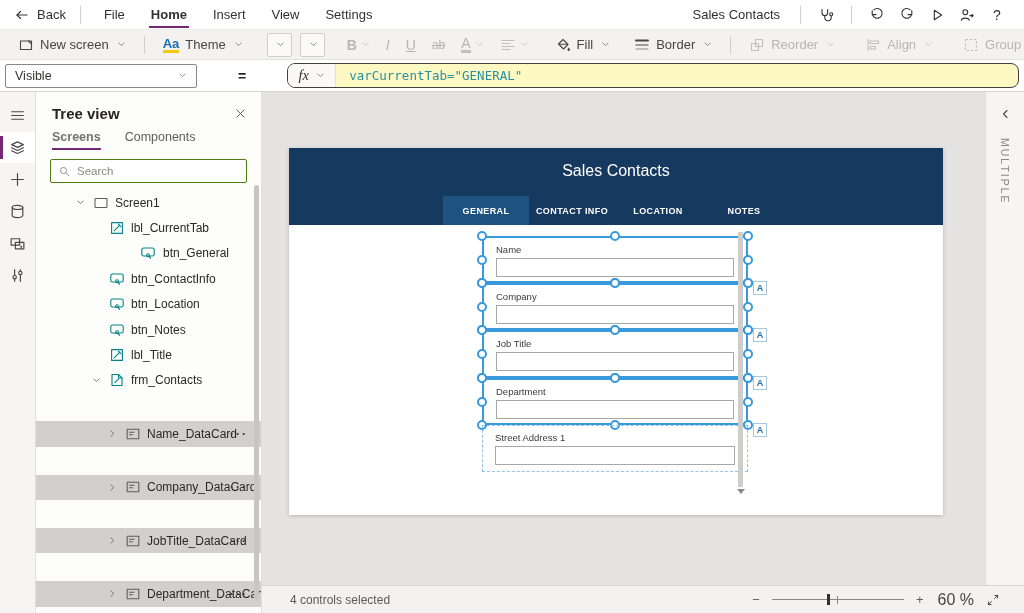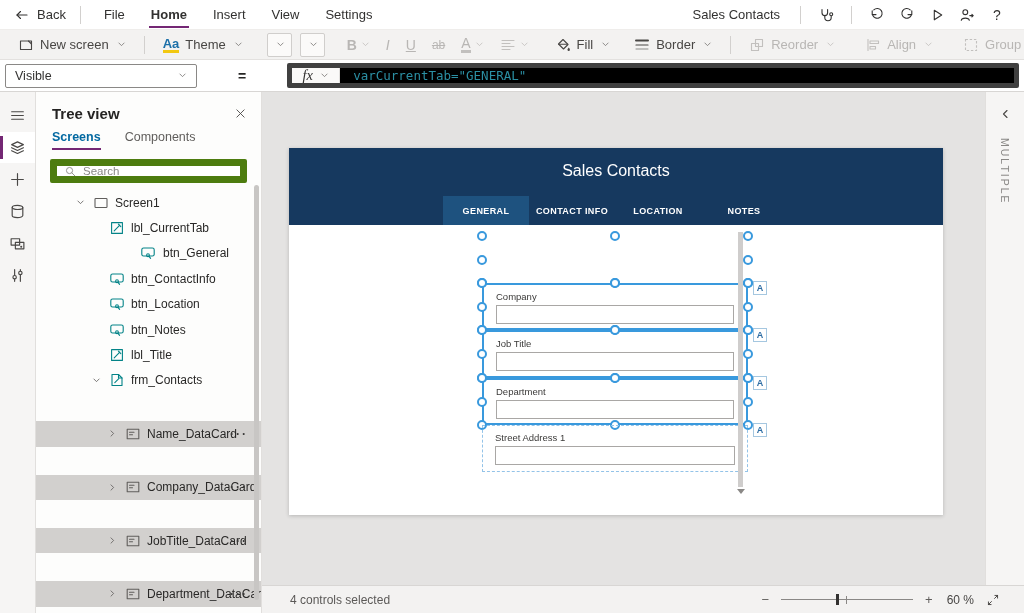--- a/index.html
+++ b/index.html
@@ -32,42 +32,42 @@
   .theme-aa::after { content:""; position:absolute; left:0; right:0; bottom:0; height:3px; background:#f2c811; }
   .tb-dd { width:88px; height:24px; background:#fbfaf9; border:1px solid #d0cecc; border-radius:2px; display:flex; align-items:center; justify-content:space-between; padding:0 6px; margin:0 4px; color:#b8b6b4; }
   .tb-dd.small { width:46px; margin-right:14px; }
   .fmt { display:flex; align-items:center; padding:0 8px; height:30px; font-size:14px; gap:2px; }
   .fmt .fc { border-bottom:3px solid #c2c0be; line-height:1; }
 
   
   .formulabar { position:absolute; top:60px; left:0; right:0; height:32px; background:#fff; border-bottom:1px solid #d8d6d4; display:flex; align-items:center; padding:0 5px;gap:28px; }
   .prop-dd { width:192px; height:24px; border:1px solid #8a8886; border-radius:2px; background:#fff; display:flex; align-items:center; justify-content:space-between; padding:0 9px; font-size:12.5px; color:#323130; flex:none; }
   .eq { margin:0 13px; font-size:14px; font-weight:700; color:#252423; }
-  .fml-box { flex:1; height:25px; border:5px solid #404040; border-radius:2px; background:#000000; display:flex; align-items:center; overflow:hidden; }
+  .fml-box { flex:1; height:25px; border:1px solid #404040; border-radius:8px; background:#fef9c3; display:flex; align-items:center; overflow:hidden; }
   .fx-btn { width:48px; height:100%; background:#faf9f8; border-right:1px solid #e1dfdd; display:flex; align-items:center; justify-content:center; gap:5px; flex:none; }
   .fx-txt { font-family:"Liberation Serif",serif; font-style:italic; font-size:14.5px; color:#323130; }
   .fml-text { padding-left:13px; font-family:"DejaVu Sans Mono","Liberation Mono",monospace; font-size:12.5px; color:#2b8fa3; white-space:pre; }
 
   
   .main { position:absolute; top:92px; left:0; right:0; bottom:0; display:flex; }
 
   .rail { width:36px; background:#f6f5f4; border-right:1px solid #e1dfdd; flex:none; padding-top:8px; }
   .rail-item { width:35px; height:31px; display:flex; align-items:center; justify-content:center; color:#4a4846; position:relative; margin-bottom:1px; }
   .rail-item.active { background:#fff; }
   .rail-item.active::before { content:""; position:absolute; left:0; top:4px; bottom:4px; width:3px; background:#742774; }
 
   .tree { width:226px; background:#fdfdfc; border-right:1px solid #e1dfdd; position:relative; overflow:hidden; flex:none; }
   .tree-h { display:flex; justify-content:space-between; align-items:center; padding:13px 14px 4px 16px; }
   .tree-title { font-size:15px; font-weight:600; color:#252423; }
   .tree-h .ic { color:#484644; }
   .tree-tabs { display:flex; gap:24px; padding:4px 16px 0; font-size:12.5px; }
   .tree-tab { padding-bottom:6px; color:#605e5c; position:relative; }
-  .tree-tab.active { color:#0369a1; font-weight:600; }
+  .tree-tab.active { color:#737373; font-weight:600; }
   .tree-tab.active::after { content:""; position:absolute; left:0; right:0; bottom:0; height:2px; background:#742774; }
-  .tree-search { margin:9px 14px 0; height:24px; border:7px solid #4d7c0f; border-radius:2px; background:#fff; display:flex; align-items:center; gap:6px; padding:0 7px; color:#8a8886; }
+  .tree-search { margin:9px 14px 0; height:24px; border:1px solid #4d7c0f; border-radius:2px; background:#fff; display:flex; align-items:center; gap:6px; padding:0 7px; color:#8a8886; }
   .tree-search .ph { font-size:11.5px; color:#8a8886; }
   .tree-list { position:absolute; top:98px; left:0; right:0; bottom:0; overflow:hidden; }
   .trow { height:25.4px; display:flex; align-items:center; font-size:12px; color:#292827; position:relative; }
   .trow.sel { background:#d2d0ce;margin-top:28px; }
   .trow .chev-slot { width:16px; flex:none; color:#605e5c; display:inline-flex; }
   .trow .ticon { width:17px; flex:none; margin-right:6px; display:inline-flex; }
   .ticon.teal { color:#038387; } .ticon.gray { color:#605e5c; }
   .trow .dots { position:absolute; right:13px; letter-spacing:2px; font-weight:700; font-size:12px; color:#3b3a39; }
   .tree-scroll { position:absolute; right:2px; top:93px; width:5px; height:415px; background:#c8c6c4; border-radius:3px; }
 
@@ -95,21 +95,21 @@
   .rrail .ic { color:#484644; }
   .vtext { margin-top:18px; writing-mode:vertical-rl; font-size:10.5px; letter-spacing:2px; color:#8a8886; }
 
   
   .statusbar { height:28px; background:#f3f2f1; border-top:1px solid #d8d6d4; display:flex; align-items:center; justify-content:space-between; padding:0 24px 0 28px; font-size:12px; color:#5b5957; }
   .zoomctl { display:flex; align-items:center; gap:12px; }
   .zminus,.zplus { font-size:13px; color:#605e5c; }
   .ztrack { width:132px; height:1px; background:#8a8886; position:relative; }
   .zthumb { position:absolute; left:42%; top:-5px; width:3px; height:11px; background:#323130; }
   .zdetent { position:absolute; left:49%; top:-3.5px; width:1px; height:8px; background:#8a8886; }
-  .zpct { font-size:12px; color:#484644; margin-left:2px; }
+  .zpct { font-size:16px; color:#484644; margin-left:2px; }
   .zexp { color:#484644; }
 </style>
 </head>
 <body>
 
 <header class="menubar">
   <div class="mb-left">
     <span class="mb-back">
       <span class="ic">
           <svg width="16" height="16" viewBox="0 0 16 16">
@@ -648,20 +648,24 @@
           <div class="app-header">
             <div class="app-title">Sales Contacts</div>
             <div class="app-tabs" id="app-tabs">
                 <div class="app-tab active">GENERAL</div>
                 <div class="app-tab">CONTACT INFO</div>
                 <div class="app-tab">LOCATION</div>
                 <div class="app-tab">NOTES</div>
               </div>
           </div>
           <div class="form-layer" id="form-layer">
+              <div class="dcard sel" style="top: 88px; height: 47px;">
+                <div class="dlabel">Name</div>
+                <div class="dinput"></div>
+              </div>
               <span class="handle" style="left: 188px; top: 83px;"></span>
               <span class="handle" style="left: 321px; top: 83px;"></span>
               <span class="handle" style="left: 454px; top: 83px;"></span>
               <span class="handle" style="left: 188px; top: 106.5px;"></span>
               <span class="handle" style="left: 454px; top: 106.5px;"></span>
               <span class="handle" style="left: 188px; top: 130px;"></span>
               <span class="handle" style="left: 321px; top: 130px;"></span>
               <span class="handle" style="left: 454px; top: 130px;"></span>
               <div class="abadge" style="top: 133px;">A</div>
               <div class="dcard sel" style="top: 135px; height: 47px;">

